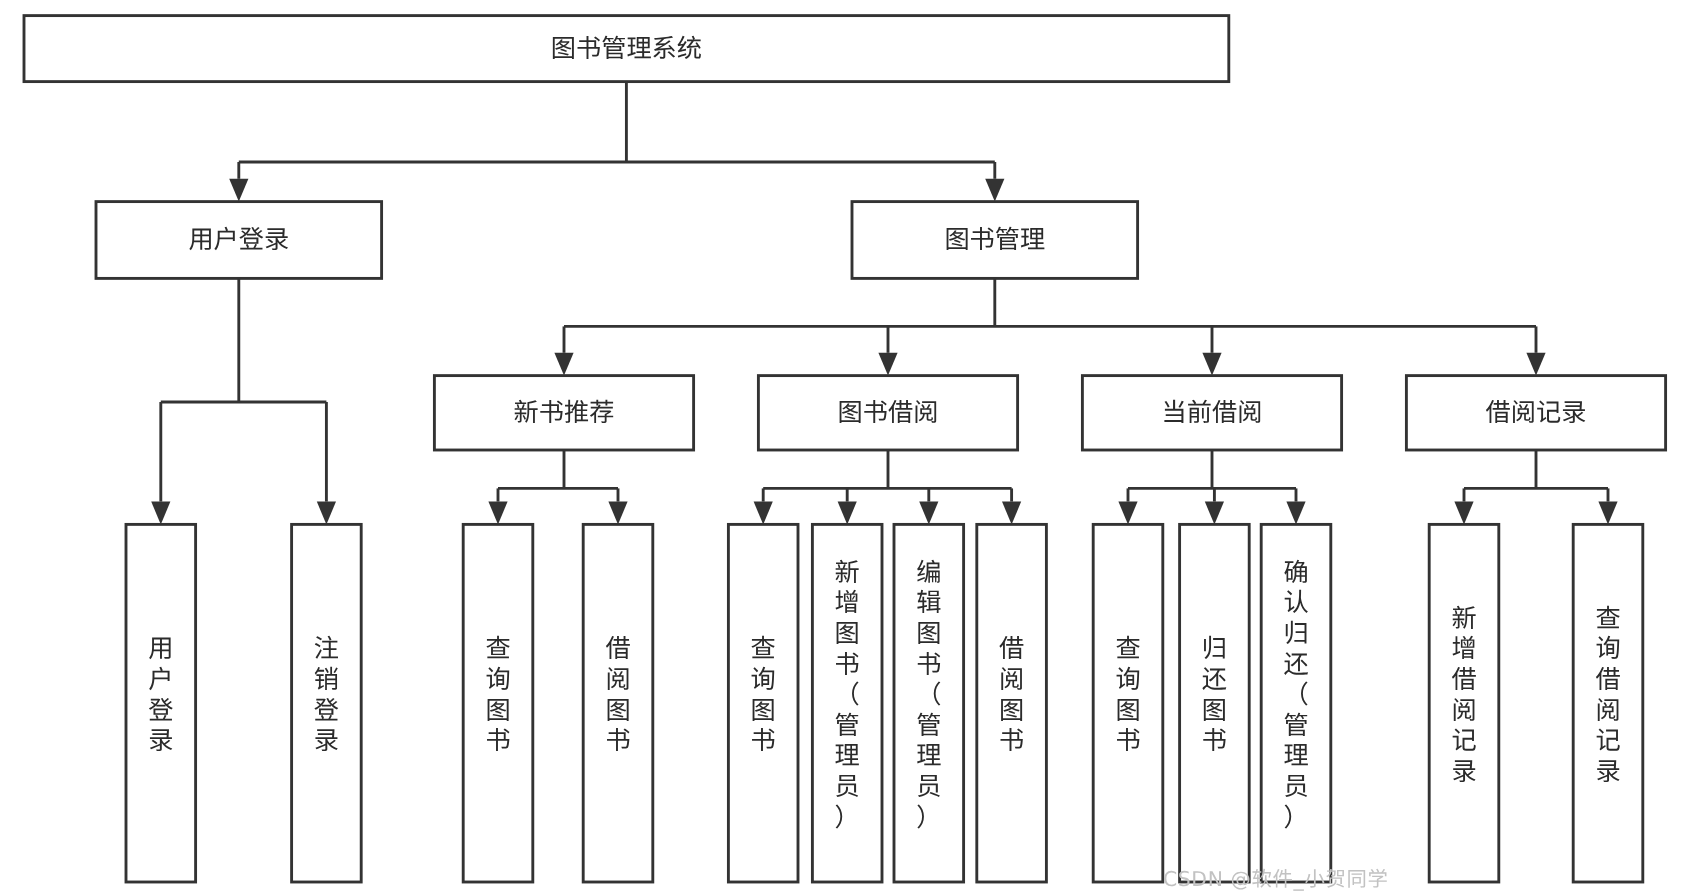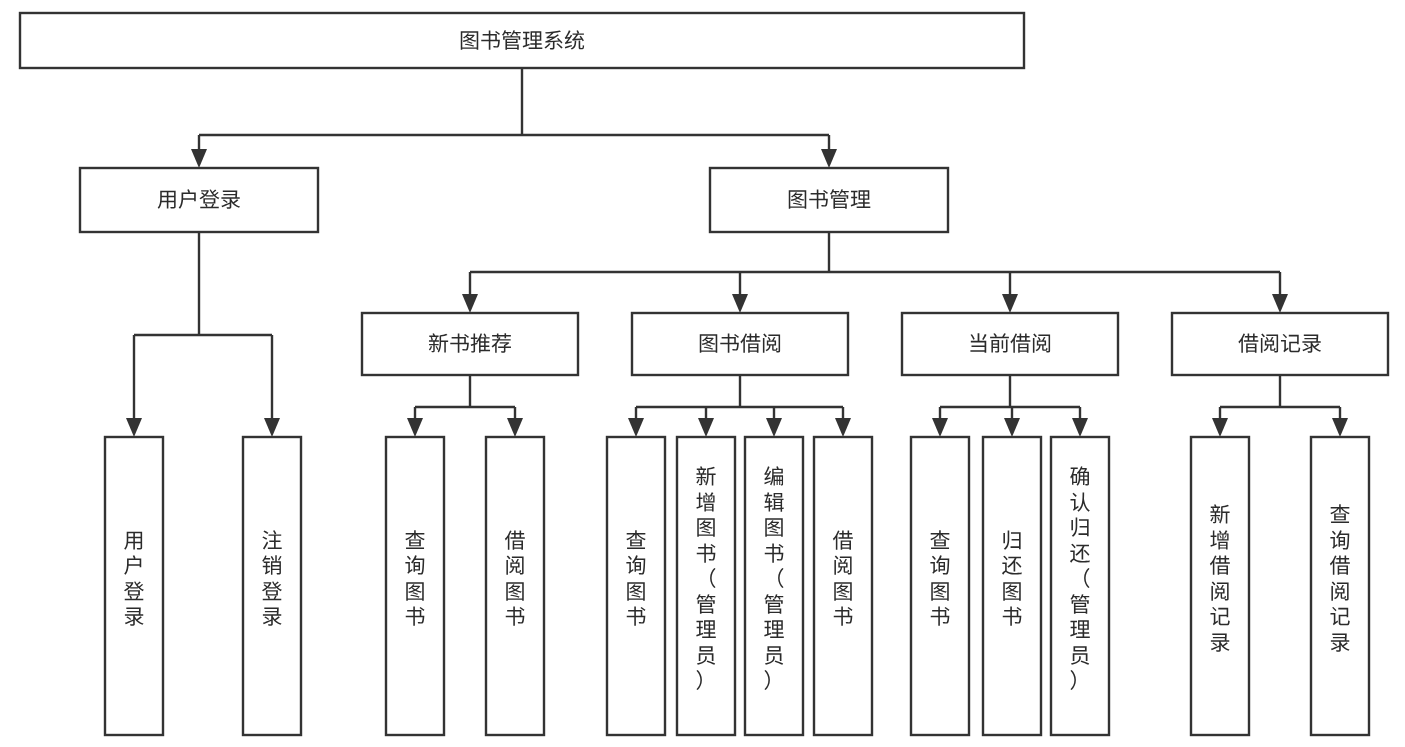--- a/index.html
+++ b/index.html
@@ -204,13 +204,14 @@
         <g>
           <rect x="1191" y="437" width="58" height="298" class="node-box"></rect>
           <text x="1220" y="0" class="node-label-vertical"><tspan x="1220" y="522.25">新</tspan><tspan x="1220" y="547.75">增</tspan><tspan x="1220" y="573.25">借</tspan><tspan x="1220" y="598.75">阅</tspan><tspan x="1220" y="624.25">记</tspan><tspan x="1220" y="649.75">录</tspan></text>
         </g>
         <g>
           <rect x="1311" y="437" width="58" height="298" class="node-box"></rect>
           <text x="1340" y="0" class="node-label-vertical"><tspan x="1340" y="522.25">查</tspan><tspan x="1340" y="547.75">询</tspan><tspan x="1340" y="573.25">借</tspan><tspan x="1340" y="598.75">阅</tspan><tspan x="1340" y="624.25">记</tspan><tspan x="1340" y="649.75">录</tspan></text>
         </g>
       </g>
   </svg>
+  <div class="watermark">CSDN @软件_小贺同学</div>
 </div>
 
 </body></html>

